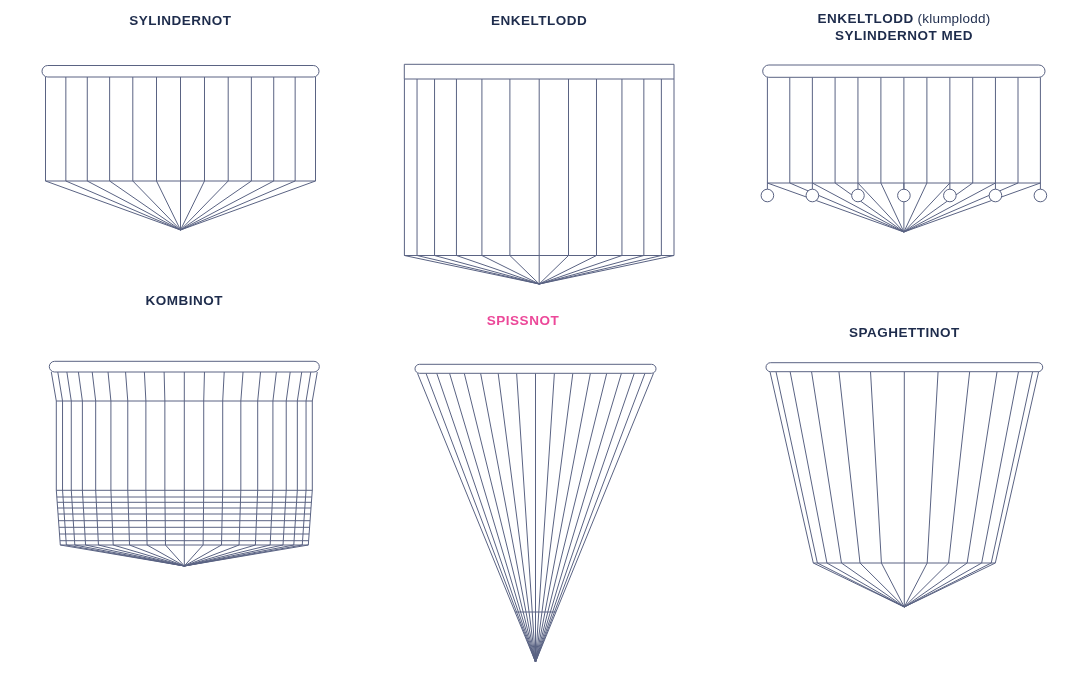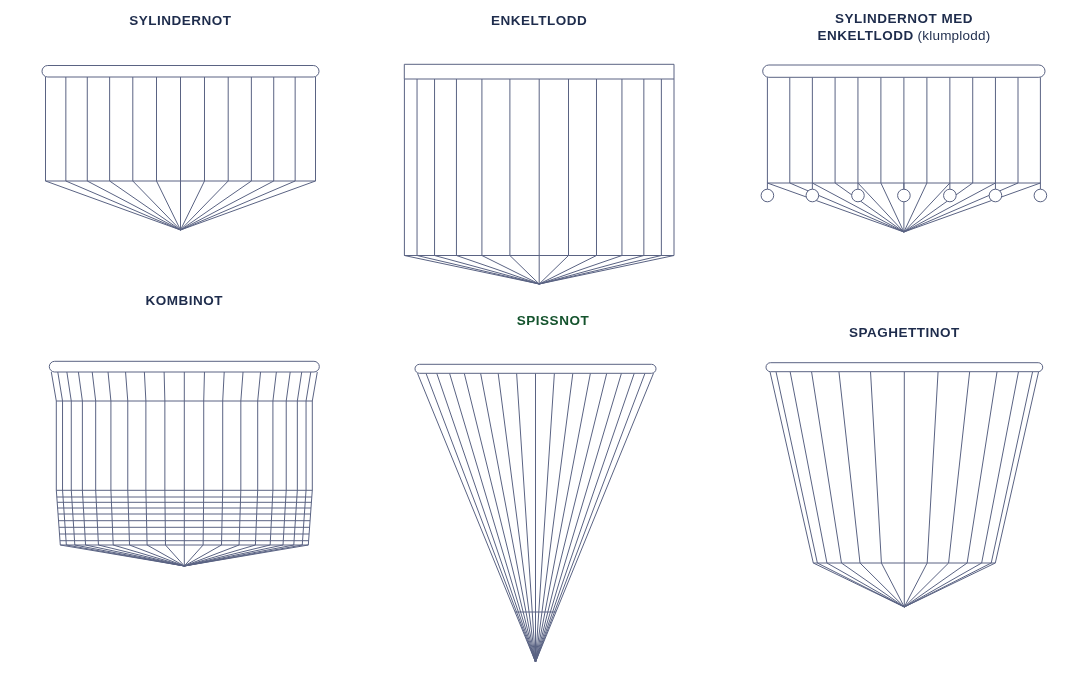--- a/index.html
+++ b/index.html
@@ -176,29 +176,29 @@
 
   <div class="net-title" id="title-0" style="left: 20.5px; top: 12px; color: rgb(30, 44, 76);">
     <div class="t-line"><span class="bold-part">SYLINDERNOT</span><span class="normal-part"></span></div>
   </div>
 
   <div class="net-title" id="title-1" style="left: 379.2px; top: 12px; color: rgb(30, 44, 76);">
     <div class="t-line"><span class="bold-part">ENKELTLODD</span><span class="normal-part"></span></div>
   </div>
 
   <div class="net-title" id="title-2" style="left: 743.9px; top: 10px; color: rgb(30, 44, 76);">
+    <div class="t-line"><span class="bold-part">ENKELTLODD</span><span class="normal-part"> (klumplodd)</span></div>
     <div class="t-line"><span class="bold-part">SYLINDERNOT MED</span><span class="normal-part"></span></div>
-    <div class="t-line"><span class="bold-part">ENKELTLODD</span><span class="normal-part"> (klumplodd)</span></div>
   </div>
 
   <div class="net-title" id="title-3" style="left: 24.3px; top: 292px; color: rgb(30, 44, 76);">
     <div class="t-line"><span class="bold-part">KOMBINOT</span><span class="normal-part"></span></div>
   </div>
 
-  <div class="net-title" id="title-4" style="left: 393px; top: 312px; color: #14532d;">
+  <div class="net-title" id="title-4" style="left: 363px; top: 312px; color: #ec4899;">
     <div class="t-line"><span class="bold-part">SPISSNOT</span><span class="normal-part"></span></div>
   </div>
 
   <div class="net-title" id="title-5" style="left: 744.3px; top: 312px; color: rgb(30, 44, 76); margin-top: 12px;">
     <div class="t-line"><span class="bold-part">SPAGHETTINOT</span><span class="normal-part"></span></div>
   </div>
 
 </div>
 
 </body></html>

